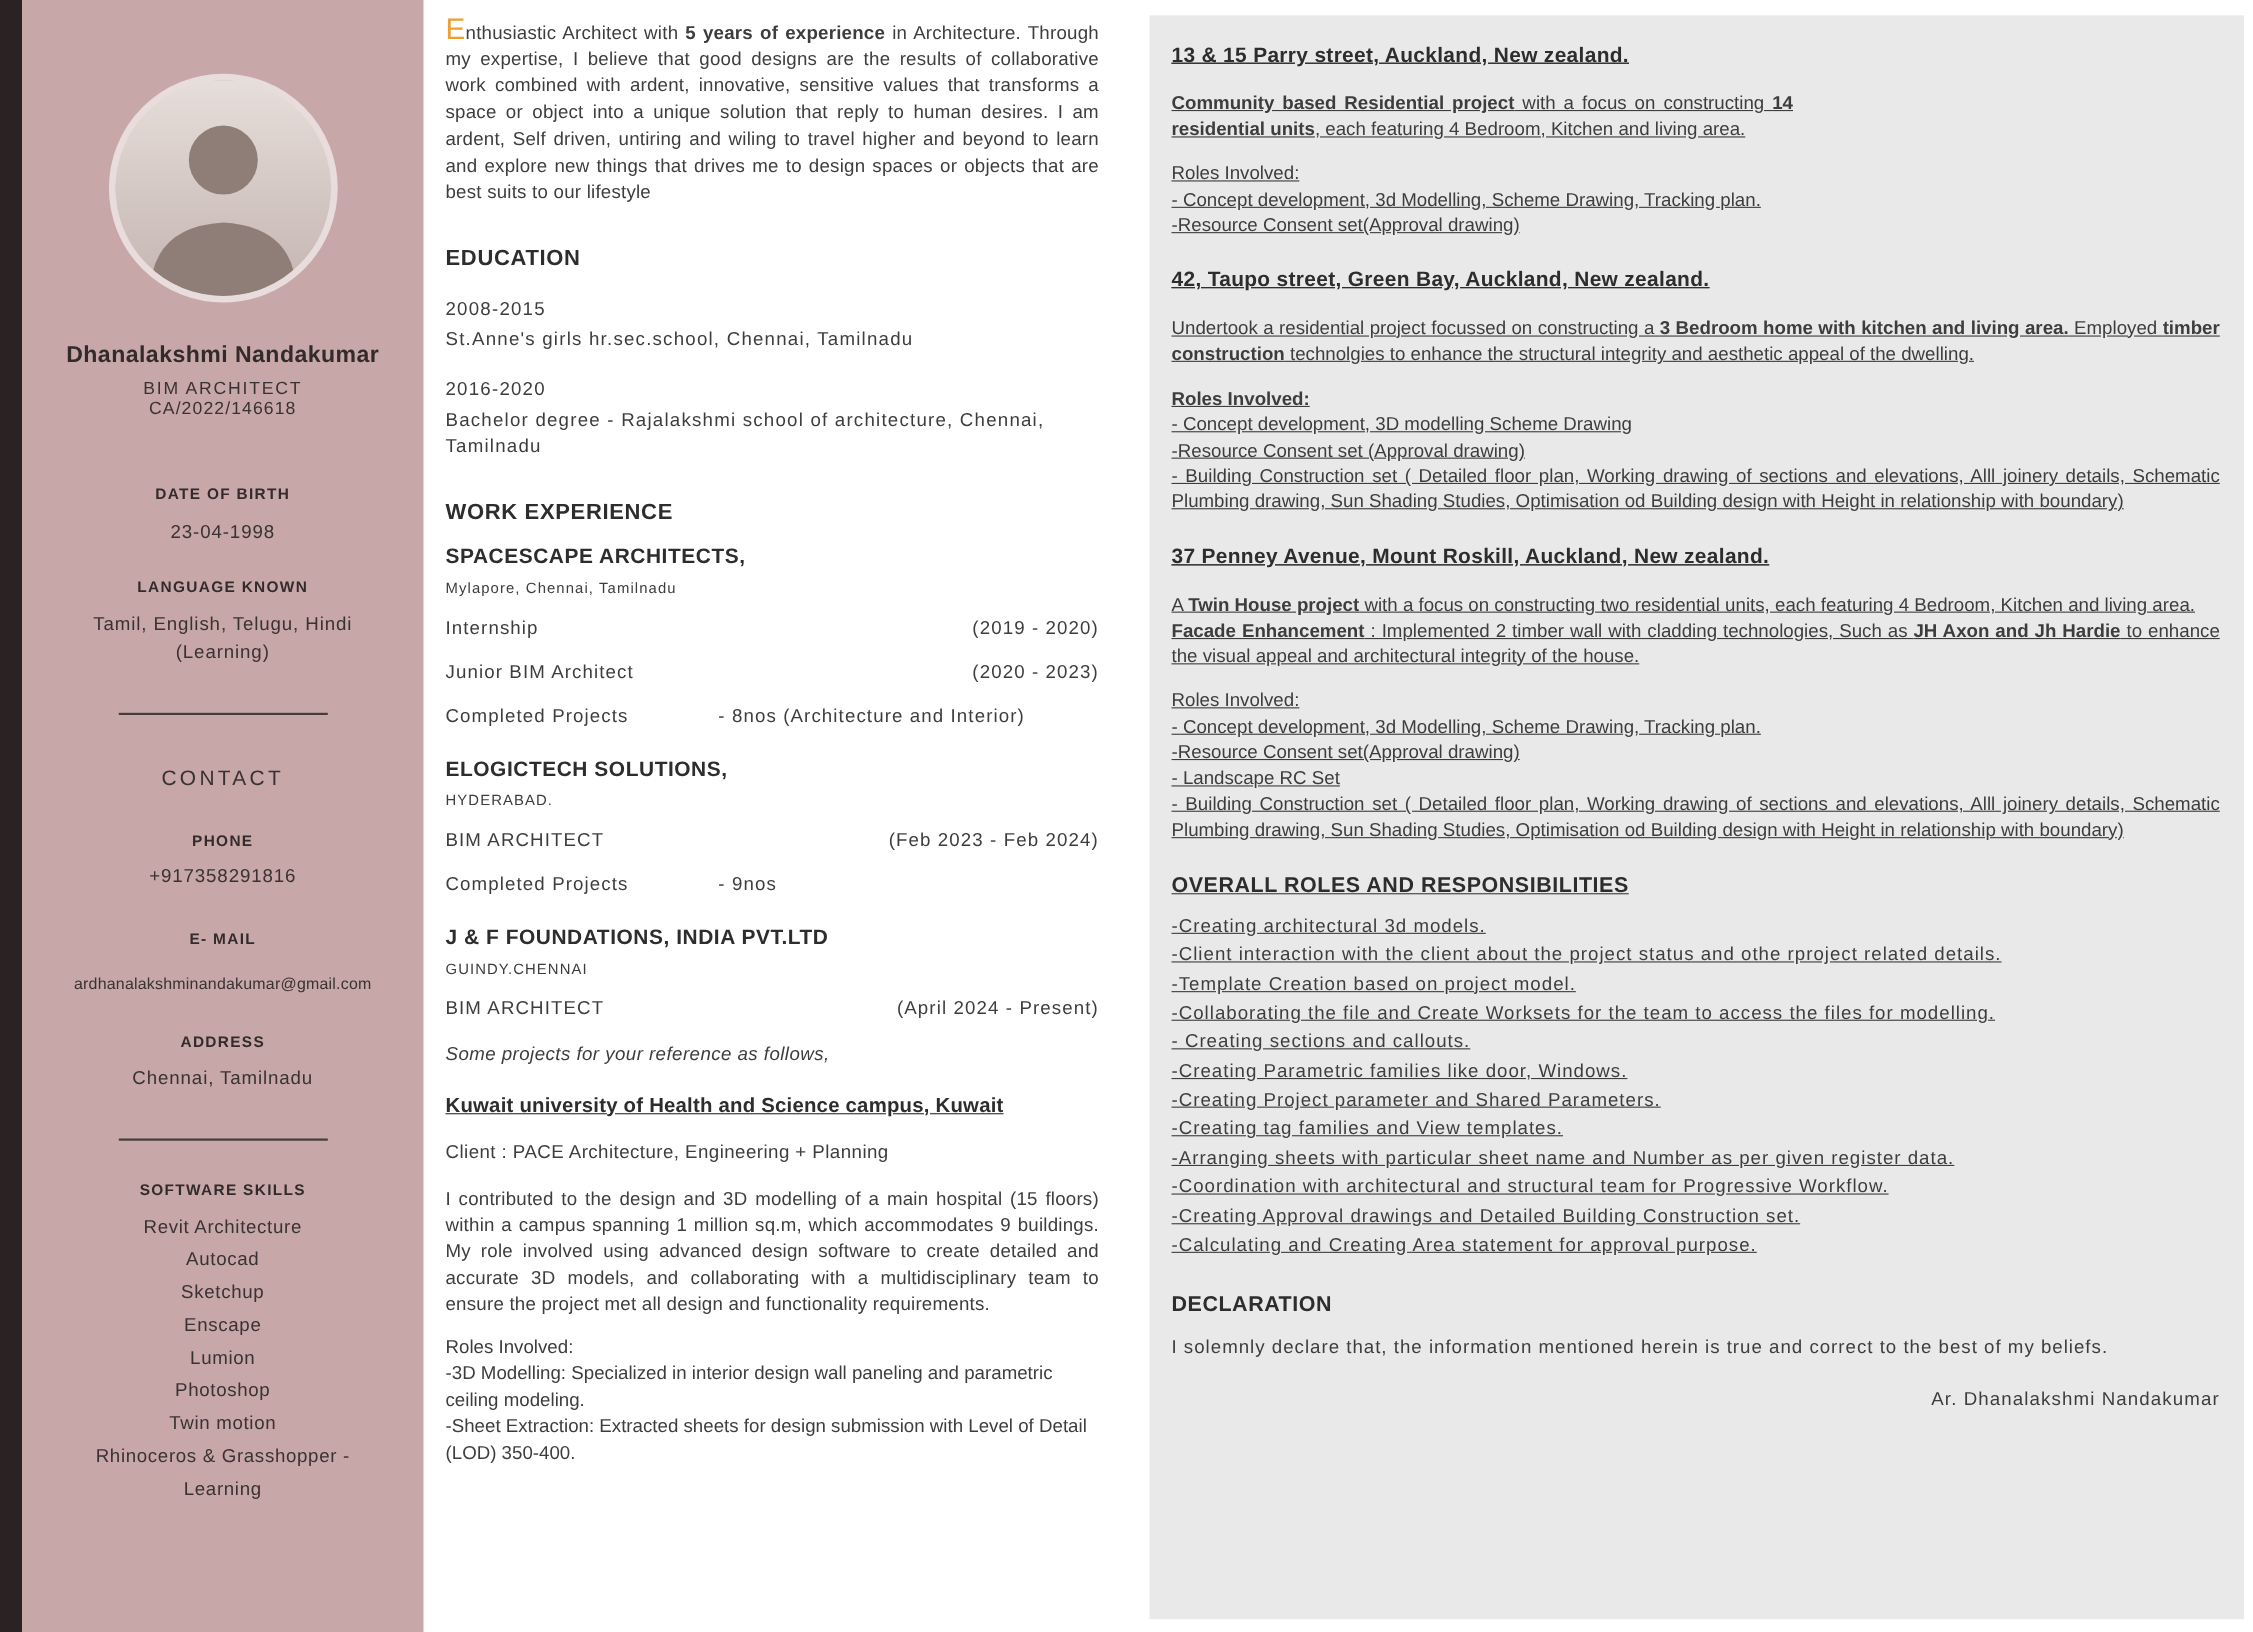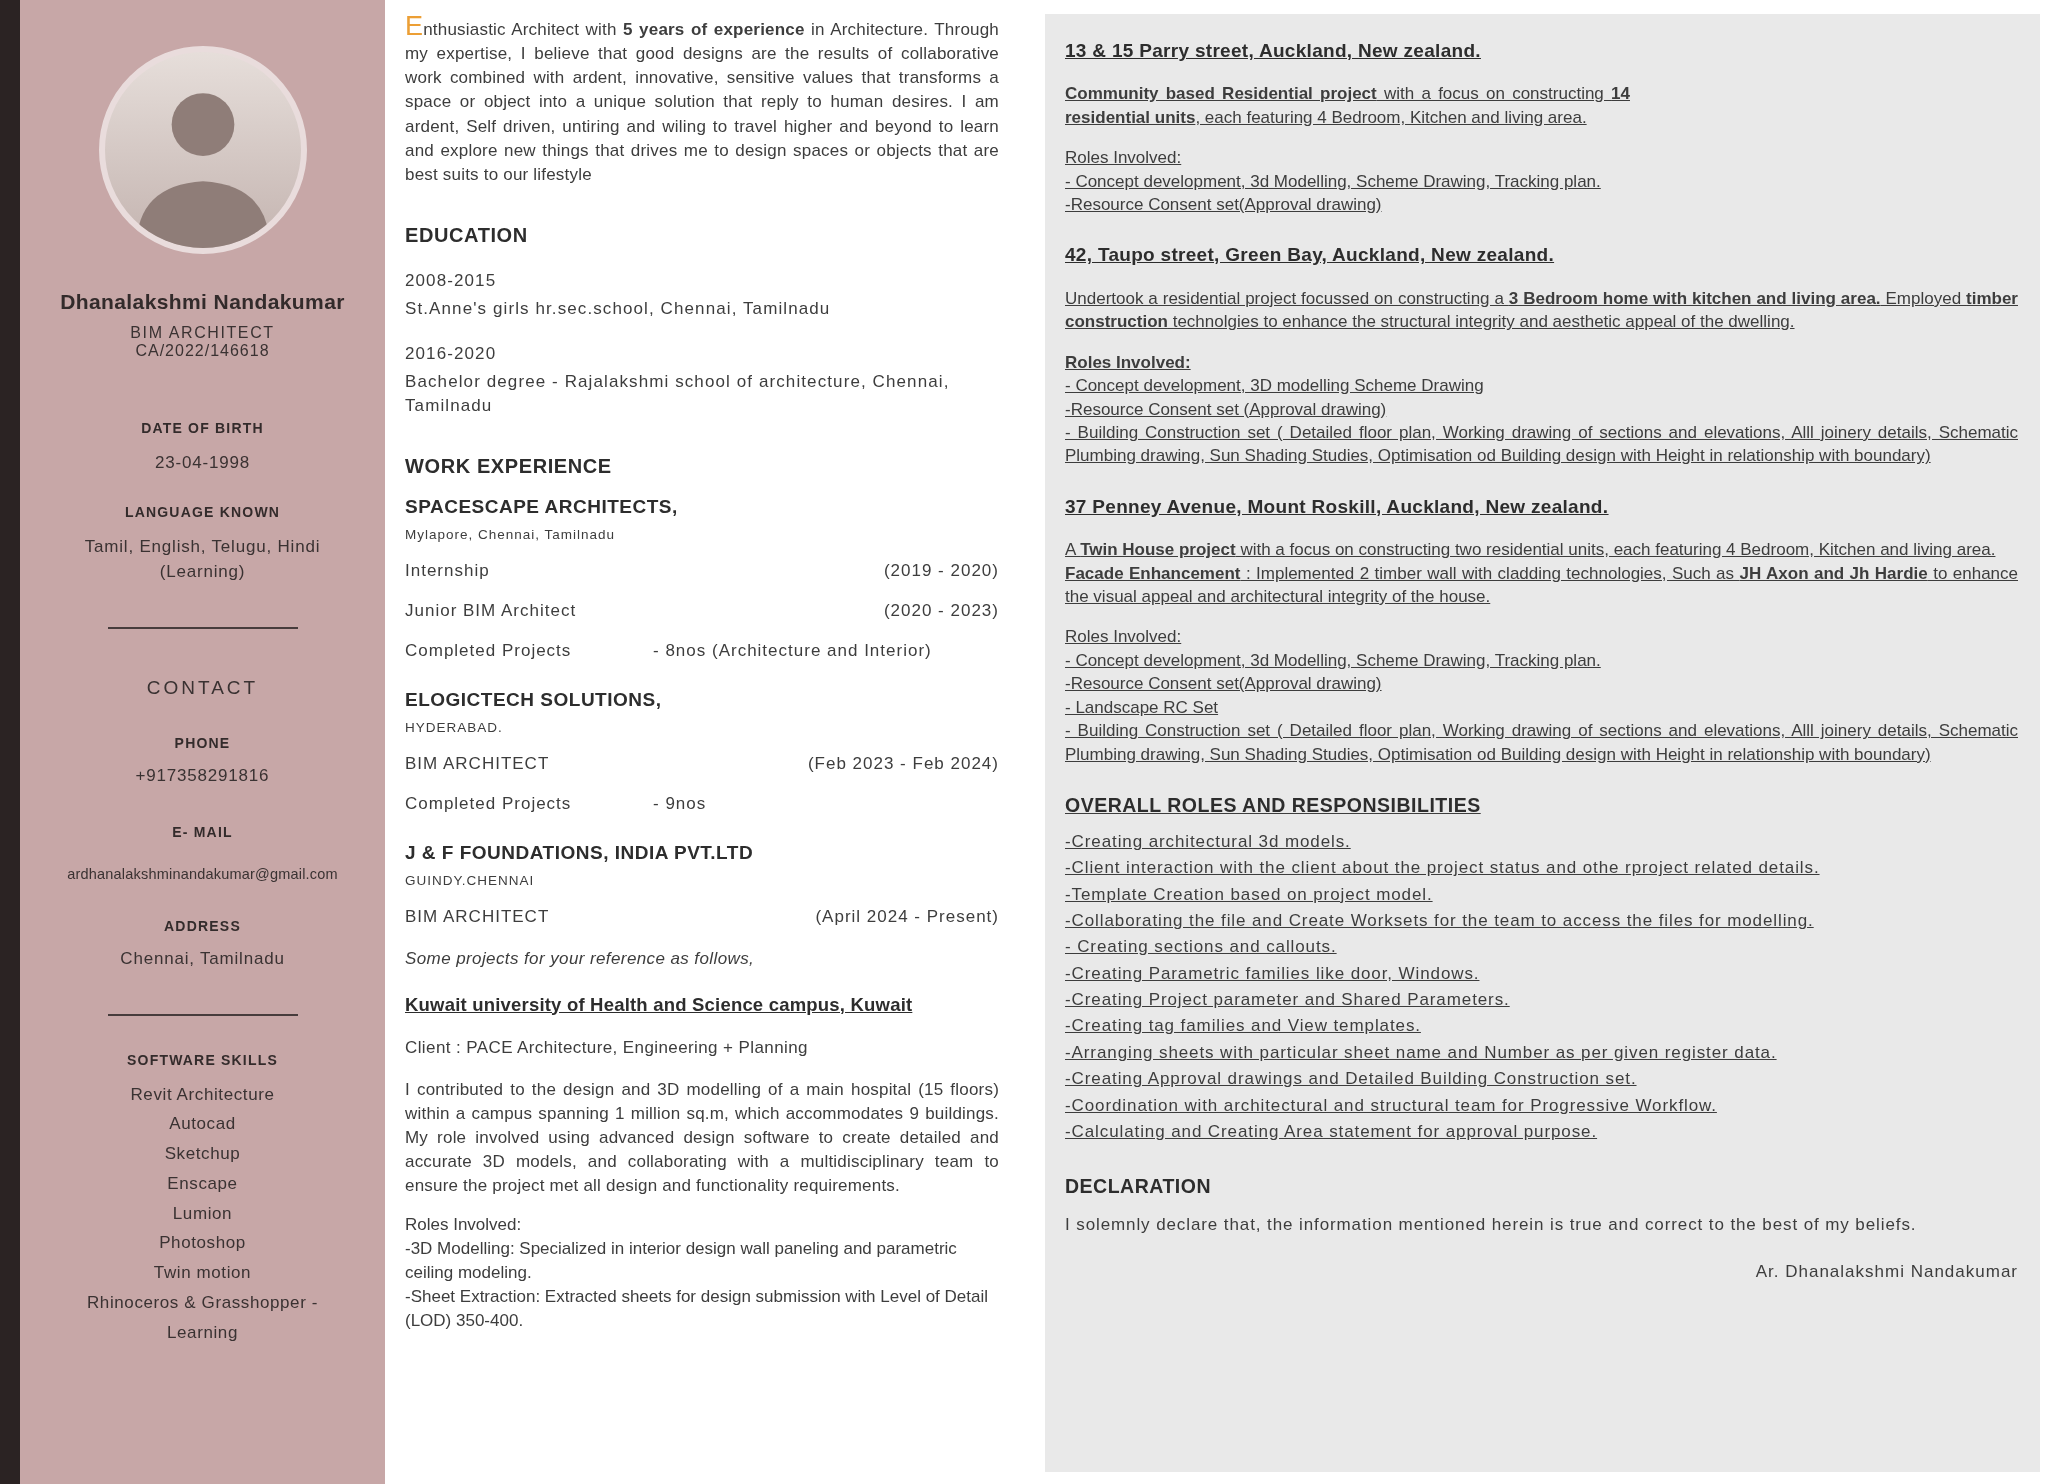--- a/index.html
+++ b/index.html
@@ -3,21 +3,21 @@
 <meta charset="utf-8">
 <style>
   * { margin:0; padding:0; box-sizing:border-box; }
   body { width:2048px; height:1484px; font-family:"Liberation Sans", sans-serif; color:#3d3d3d; background:#fff; }
   .page { display:flex; width:2048px; height:1484px; background:#fff; overflow:hidden; }
 
   
   .edge { width:20px; background:#2b2323; flex-shrink:0; }
 
   
-  .sidebar { width:365px; background:#c7a7a7; color:#3a3232; text-align:center; padding-top:46px; flex-shrink:0; }
+  .sidebar { width:365px; background:#c7a7a7; color:#3a3232; text-align:center; padding-top:67px; flex-shrink:0; }
   .photo { width:208px; height:208px; border-radius:50%; margin:0 auto; border:6px solid #e9dcdc;
            background:linear-gradient(180deg,#e6deda 0%,#c4b4b0 100%); overflow:hidden; }
   .photo svg { width:100%; height:100%; display:block; }
   .s-name { font-size:21px; font-weight:bold; margin-top:36px; color:#332b2b; letter-spacing:0.4px; }
   .s-title { font-size:16px; margin-top:10px; letter-spacing:1.6px; }
   .s-reg { font-size:16px; margin-top:0; letter-spacing:1px; }
   .s-label { font-size:14px; font-weight:bold; letter-spacing:1.2px; color:#332b2b; }
   .s-value { font-size:17px; letter-spacing:0.8px; line-height:1.5; }
   .mt-dob { margin-top:60px; }  .mt-14 { margin-top:14px; }  .mt-28 { margin-top:28px; }
   .divider { width:190px; border-top:2px solid #473c3c; margin:42px auto 0; }
@@ -232,22 +232,22 @@
       <ul class="overall">
         <li>-Creating architectural 3d models.</li>
         <li>-Client interaction with the client about the project status and othe rproject related details.</li>
         <li>-Template Creation based on project model.</li>
         <li>-Collaborating the file and Create Worksets for the team to access the files for modelling.</li>
         <li>- Creating sections and callouts.</li>
         <li>-Creating Parametric families like door, Windows.</li>
         <li>-Creating Project parameter and Shared Parameters.</li>
         <li>-Creating tag families and View templates.</li>
         <li>-Arranging sheets with particular sheet name and Number as per given register data.</li>
+        <li>-Coordination with architectural and structural team for Progressive Workflow.</li>
         <li>-Creating Approval drawings and Detailed Building Construction set.</li>
-        <li>-Coordination with architectural and structural team for Progressive Workflow.</li>
         <li>-Calculating and Creating Area statement for approval purpose.</li>
       </ul>
     </div>
 
     <div class="decl">
       <div class="overall-heading">DECLARATION</div>
       <p class="decl-text">I solemnly declare that, the information mentioned herein is true and correct to the best of my beliefs.</p>
       <div class="signature">Ar. Dhanalakshmi Nandakumar</div>
     </div>
 

